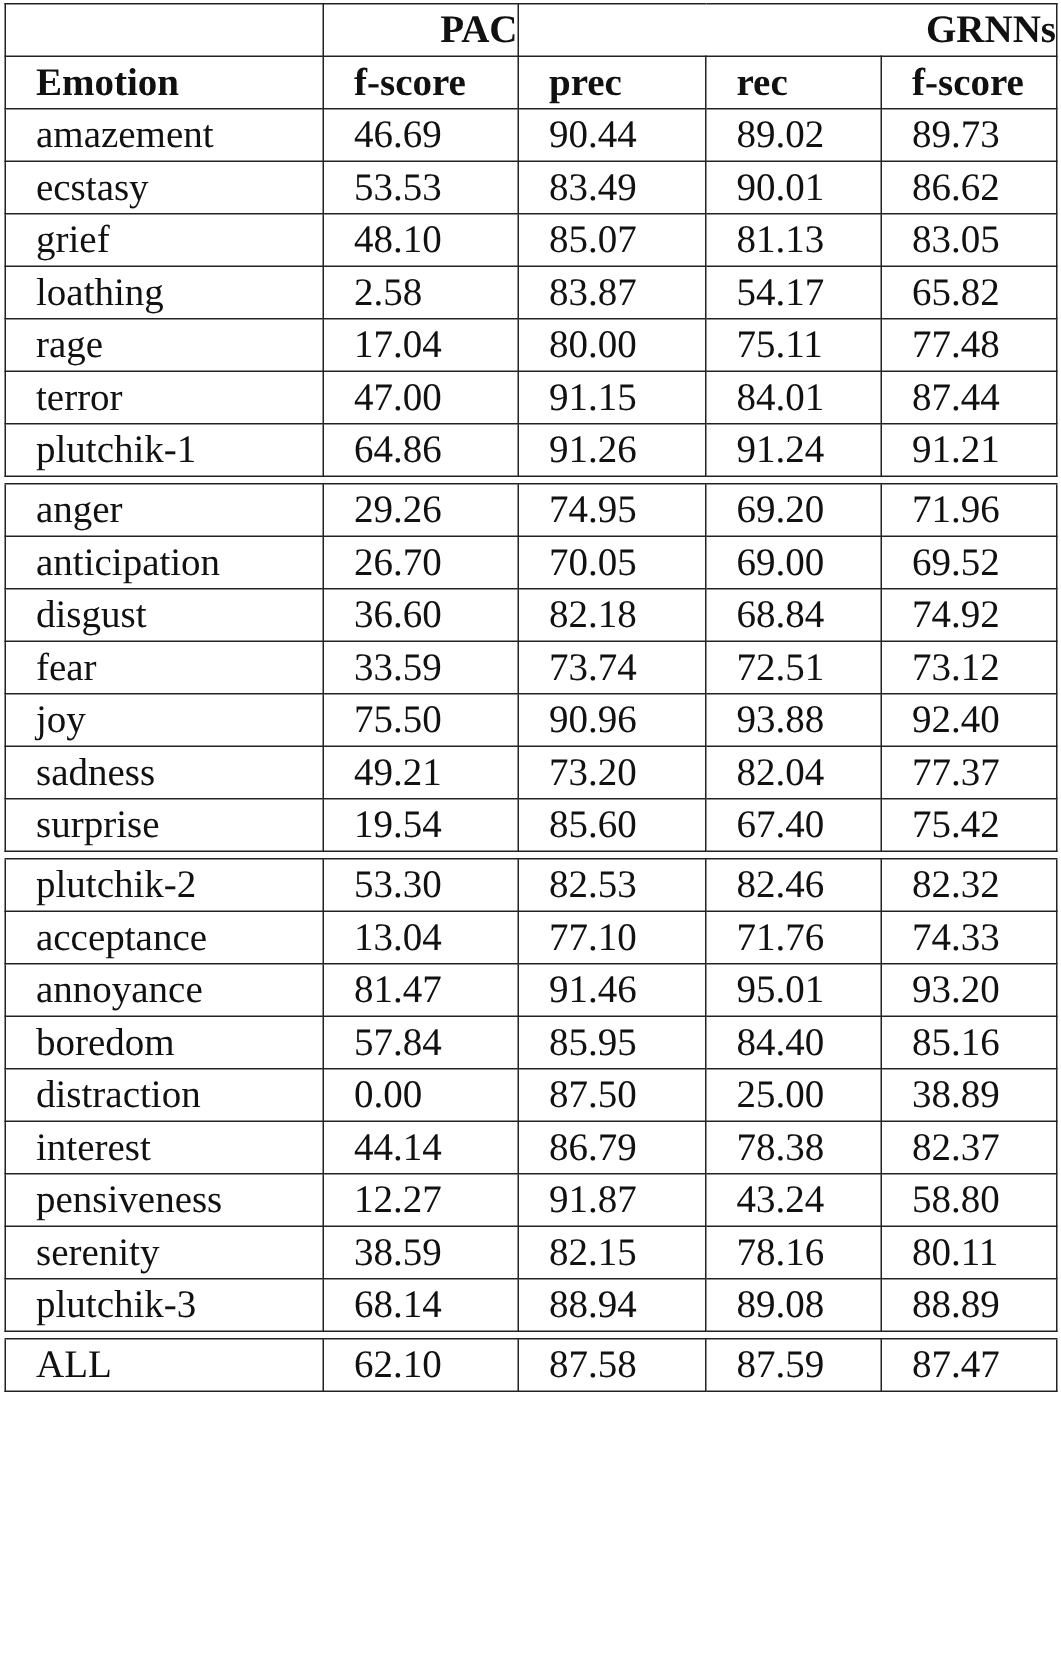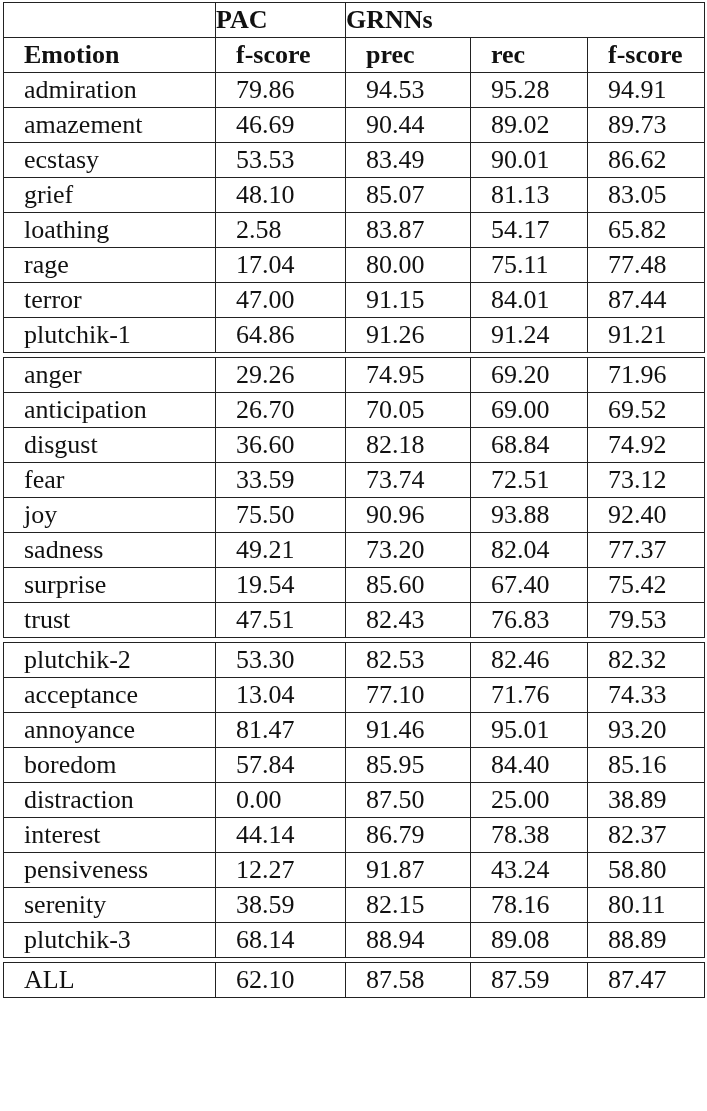--- a/index.html
+++ b/index.html
@@ -2,21 +2,21 @@
 <html><head>
 <meta charset="utf-8">
 <style>
   html, body { margin: 0; padding: 0; background: #ffffff; }
   body { width: 707px; height: 1111px; position: relative; font-family: "Liberation Serif", serif; color: #111; }
   .wrap { position: absolute; left: 3px; top: 2px; width: 701px; }
   table { border-collapse: collapse; width: 701px; table-layout: fixed; }
   td { border: 1.5px solid #222; font-size: 26px; height: 34px; padding: 0 0 0 20px; line-height: 34px; white-space: nowrap; overflow: hidden; }
   td.c0 { padding-left: 20px; }
   tr.head td { font-weight: bold; margin-top: 12px; }
-  tr.group td { font-weight: bold; text-align: left; padding-left: 0; }
+  tr.group td { font-weight: bold; text-align: right; padding-left: 0; }
   tr.group td.c0 { text-align: left; }
   tr.bold td { font-weight: normal; }
   tr.gapline td { height: 4px; padding: 0; border-left: none; border-right: none; line-height: 4px; }
   col.a { width: 212px; } col.b { width: 130px; } col.c { width: 125px; } col.d { width: 117px; } col.e { width: 117px; }
 </style>
 </head>
 <body>
 
 <div class="wrap">
 <table>
@@ -36,27 +36,20 @@
     <tr class="head">
       <td class="c0">Emotion</td>
       <td>f-score</td>
       <td>prec</td>
       <td>rec</td>
       <td>f-score</td>
     </tr>
   </tbody>
   <tbody id="sections-body">
         <tr>
-          <td class="c0">admiration</td>
-          <td>79.86</td>
-          <td>94.53</td>
-          <td>95.28</td>
-          <td>94.91</td>
-        </tr>
-        <tr>
           <td class="c0">amazement</td>
           <td>46.69</td>
           <td>90.44</td>
           <td>89.02</td>
           <td>89.73</td>
         </tr>
         <tr>
           <td class="c0">ecstasy</td>
           <td>53.53</td>
           <td>83.49</td>
@@ -143,27 +136,20 @@
           <td>82.04</td>
           <td>77.37</td>
         </tr>
         <tr>
           <td class="c0">surprise</td>
           <td>19.54</td>
           <td>85.60</td>
           <td>67.40</td>
           <td>75.42</td>
         </tr>
-        <tr>
-          <td class="c0">trust</td>
-          <td>47.51</td>
-          <td>82.43</td>
-          <td>76.83</td>
-          <td>79.53</td>
-        </tr>
         <tr class="gapline">
           <td colspan="5"></td>
         </tr>
         <tr class="bold">
           <td class="c0">plutchik-2</td>
           <td>53.30</td>
           <td>82.53</td>
           <td>82.46</td>
           <td>82.32</td>
         </tr>

